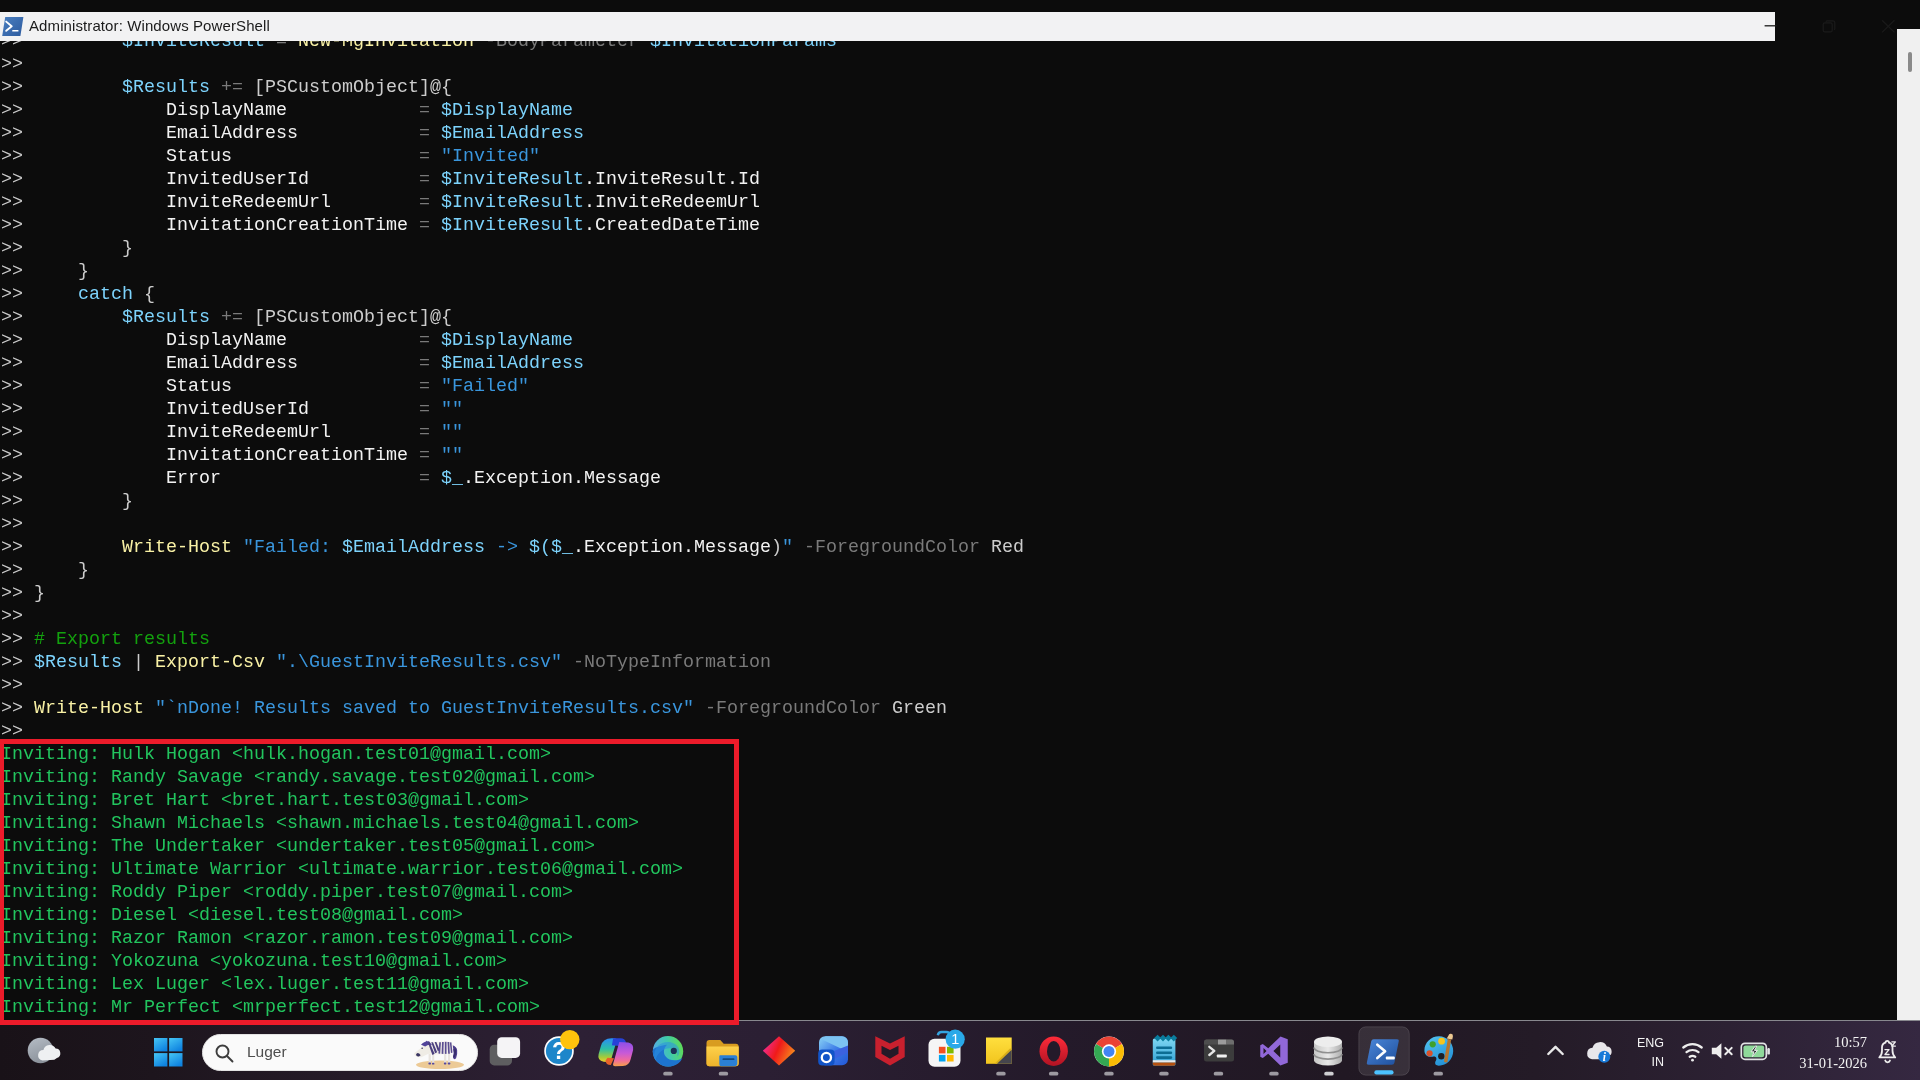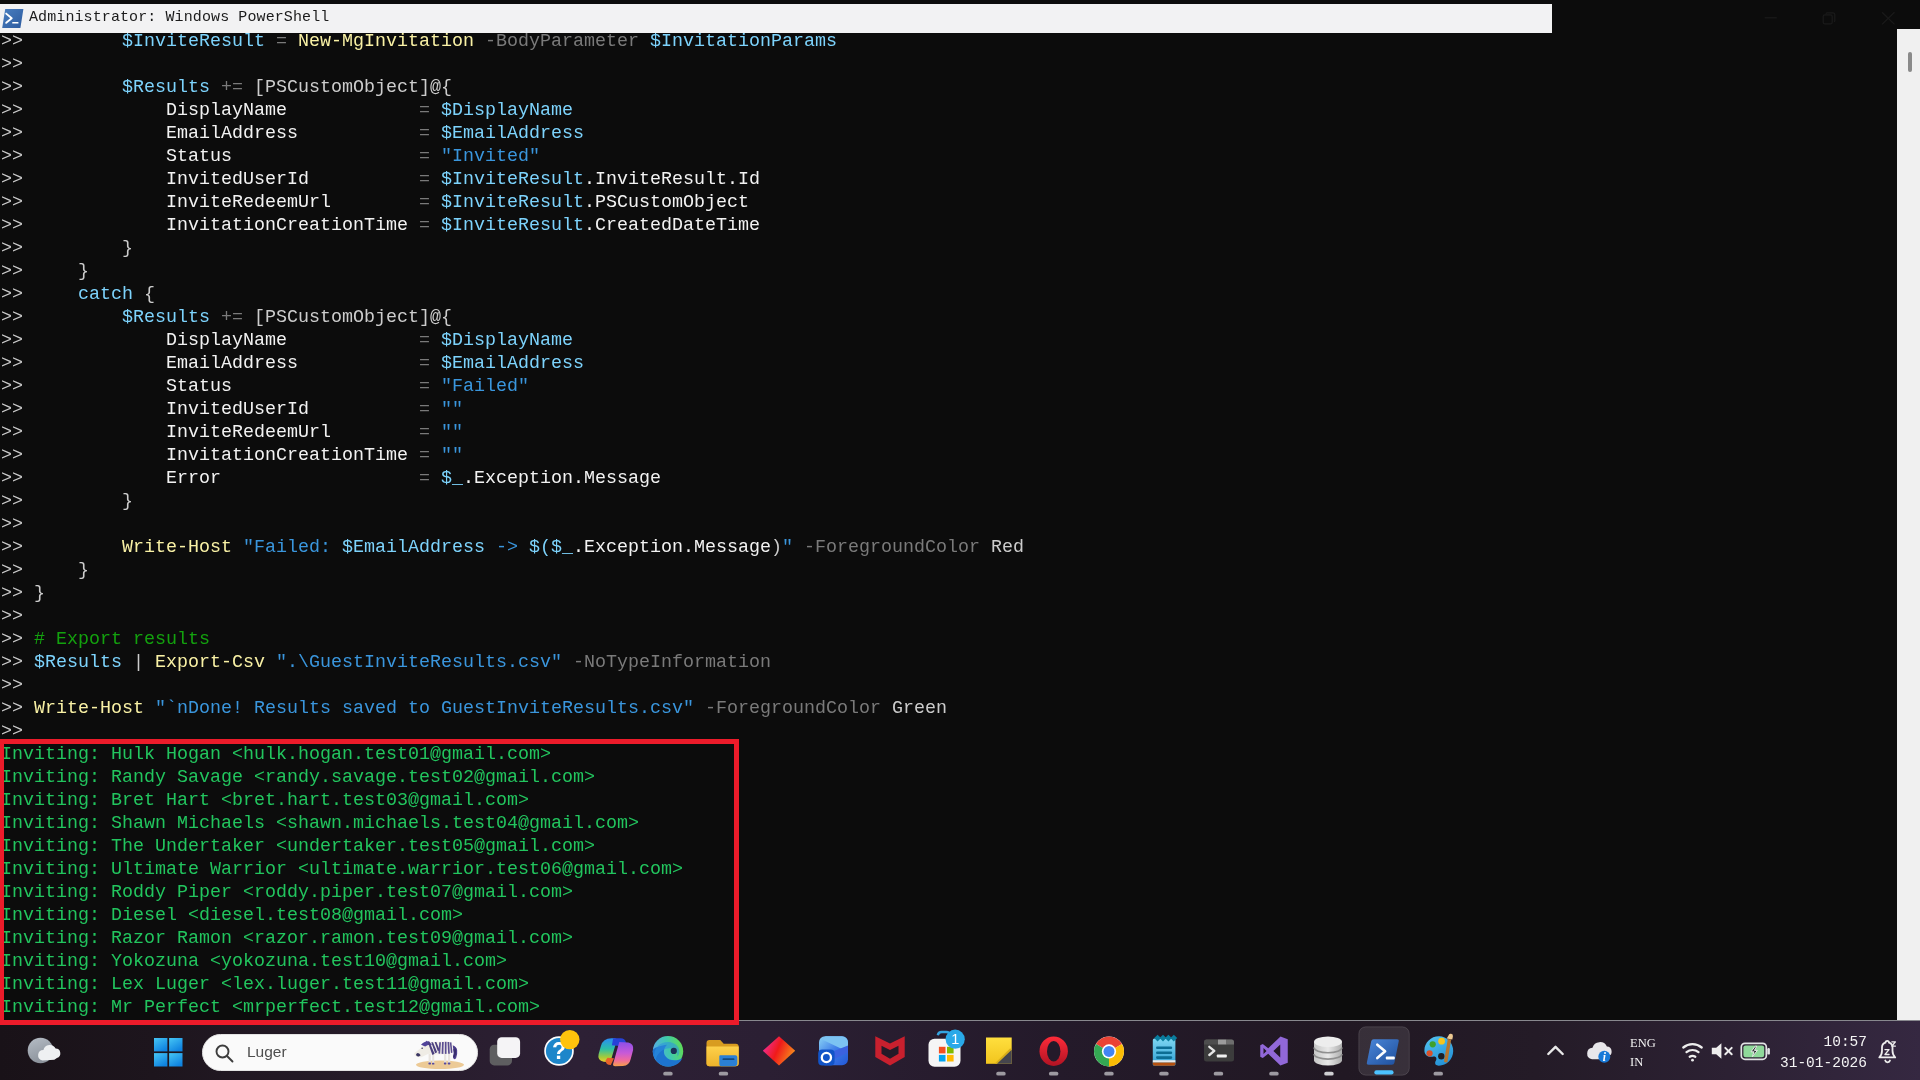--- a/index.html
+++ b/index.html
@@ -1,41 +1,41 @@
 <!DOCTYPE html>
 <html><head><meta charset="utf-8"><style>
 *{margin:0;padding:0;box-sizing:border-box}
 html,body{width:1920px;height:1080px;overflow:hidden;background:#0c0c0c}
-.titlebar{position:absolute;left:0;top:4px;width:1552px;height:28.5px;background:#f2f2f3;font-family:Liberation Mono, monospace}
+.titlebar{position:absolute;left:0;top:12px;width:1775px;height:28.5px;background:#f2f2f3;font-family:Liberation Sans, sans-serif}
 .tbicon{position:absolute;left:2px;top:4.5px}
 .tbtitle{position:absolute;left:29px;top:5px;font-size:15px;color:#1b1b1b;letter-spacing:0.1px}
 .term{position:absolute;left:0;top:28.5px;width:1897px;height:991.5px;background:#0c0c0c}
 pre.code{position:absolute;left:1px;top:1px;font-family:"Liberation Mono",monospace;font-size:18.33px;line-height:23px;color:#cccccc}
 pre.code i{font-style:normal}
 i.w{color:#cccccc}i.g{color:#7dd3fc}i.y{color:#f9f1a5}i.p{color:#7a7a7a}i.s{color:#3a96dd}i.m{color:#f2f2f2}i.c{color:#13a10e}i.i{color:#22c55e}
 .redbox{position:absolute;left:-1px;top:738.5px;width:740px;height:286.5px;border:5px solid #ec1b2a;z-index:5}
 .sbar{position:absolute;left:1897px;top:28.5px;width:23px;height:991.5px;background:#f0f0f0}
 .sthumb{position:absolute;left:11px;top:23px;width:3.5px;height:20px;background:#8a8a8a;border-radius:2px}
 .taskbar{position:absolute;left:0;top:1020px;width:1920px;height:60px;background:linear-gradient(90deg,#191218 0%,#1d151d 8%,#251b28 18%,#2d2035 30%,#2b1f33 40%,#241a2a 55%,#211823 70%,#241b27 80%,#2c2133 90%,#352841 100%);border-top:1.5px solid #88888e}
 .tbsvg{position:absolute;left:0;top:0}
 .searchpill{position:absolute;left:202px;top:12.5px;width:276px;height:37px;background:#fafafa;border-radius:18.5px;border:1px solid #e3e3e3}
 .searchtxt{position:absolute;left:44px;top:8px;font-family:"Liberation Sans",sans-serif;font-size:15.5px;color:#4e4e4e}
-.trayfont{position:absolute;font-family:Liberation Serif, serif;color:#f4f4f4;text-align:left}
-.clock{position:absolute;font-family:Liberation Mono, monospace;color:#f4f4f4;text-align:right}
+.trayfont{position:absolute;font-family:Liberation Sans, sans-serif;color:#f4f4f4;text-align:right}
+.clock{position:absolute;font-family:Liberation Serif, serif;color:#f4f4f4;text-align:right}
 svg{display:block}
 </style></head><body>
 <div class="term">
     <pre class="code"><i class="w">&gt;&gt;         </i><i class="g">$InviteResult</i><i class="w"> </i><i class="p">=</i><i class="w"> </i><i class="y">New-MgInvitation</i><i class="w"> </i><i class="p">-BodyParameter</i><i class="w"> </i><i class="g">$InvitationParams</i>
 <i class="w">&gt;&gt;</i>
 <i class="w">&gt;&gt;         </i><i class="g">$Results</i><i class="w"> </i><i class="p">+=</i><i class="w"> [PSCustomObject]@{</i>
 <i class="w">&gt;&gt;             </i><i class="m">DisplayName</i><i class="w">            </i><i class="p">=</i><i class="w"> </i><i class="g">$DisplayName</i>
 <i class="w">&gt;&gt;             </i><i class="m">EmailAddress</i><i class="w">           </i><i class="p">=</i><i class="w"> </i><i class="g">$EmailAddress</i>
 <i class="w">&gt;&gt;             </i><i class="m">Status</i><i class="w">                 </i><i class="p">=</i><i class="w"> </i><i class="s">"Invited"</i>
 <i class="w">&gt;&gt;             </i><i class="m">InvitedUserId</i><i class="w">          </i><i class="p">=</i><i class="w"> </i><i class="g">$InviteResult</i><i class="m">.InviteResult.Id</i>
-<i class="w">&gt;&gt;             </i><i class="m">InviteRedeemUrl</i><i class="w">        </i><i class="p">=</i><i class="w"> </i><i class="g">$InviteResult</i><i class="m">.PSCustomObject</i>
+<i class="w">&gt;&gt;             </i><i class="m">InviteRedeemUrl</i><i class="w">        </i><i class="p">=</i><i class="w"> </i><i class="g">$InviteResult</i><i class="m">.InviteRedeemUrl</i>
 <i class="w">&gt;&gt;             </i><i class="m">InvitationCreationTime</i><i class="w"> </i><i class="p">=</i><i class="w"> </i><i class="g">$InviteResult</i><i class="m">.CreatedDateTime</i>
 <i class="w">&gt;&gt;         }</i>
 <i class="w">&gt;&gt;     }</i>
 <i class="w">&gt;&gt;     </i><i class="g">catch</i><i class="w"> {</i>
 <i class="w">&gt;&gt;         </i><i class="g">$Results</i><i class="w"> </i><i class="p">+=</i><i class="w"> [PSCustomObject]@{</i>
 <i class="w">&gt;&gt;             </i><i class="m">DisplayName</i><i class="w">            </i><i class="p">=</i><i class="w"> </i><i class="g">$DisplayName</i>
 <i class="w">&gt;&gt;             </i><i class="m">EmailAddress</i><i class="w">           </i><i class="p">=</i><i class="w"> </i><i class="g">$EmailAddress</i>
 <i class="w">&gt;&gt;             </i><i class="m">Status</i><i class="w">                 </i><i class="p">=</i><i class="w"> </i><i class="s">"Failed"</i>
 <i class="w">&gt;&gt;             </i><i class="m">InvitedUserId</i><i class="w">          </i><i class="p">=</i><i class="w"> </i><i class="s">""</i>
 <i class="w">&gt;&gt;             </i><i class="m">InviteRedeemUrl</i><i class="w">        </i><i class="p">=</i><i class="w"> </i><i class="s">""</i>

